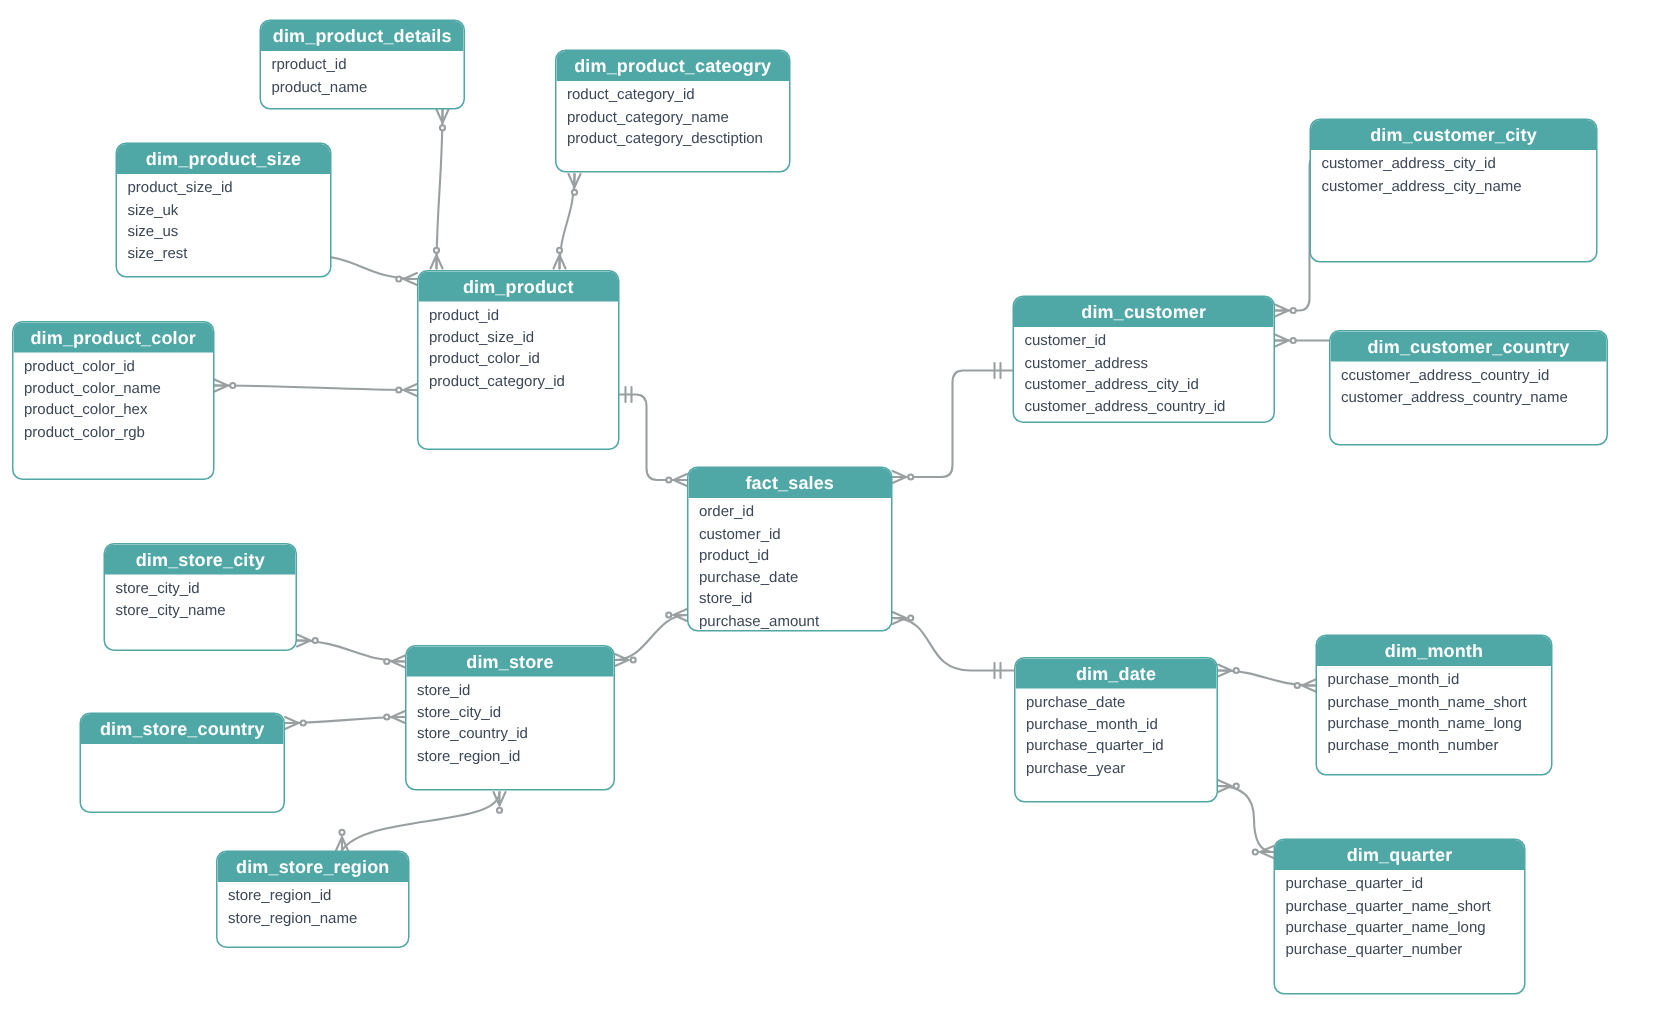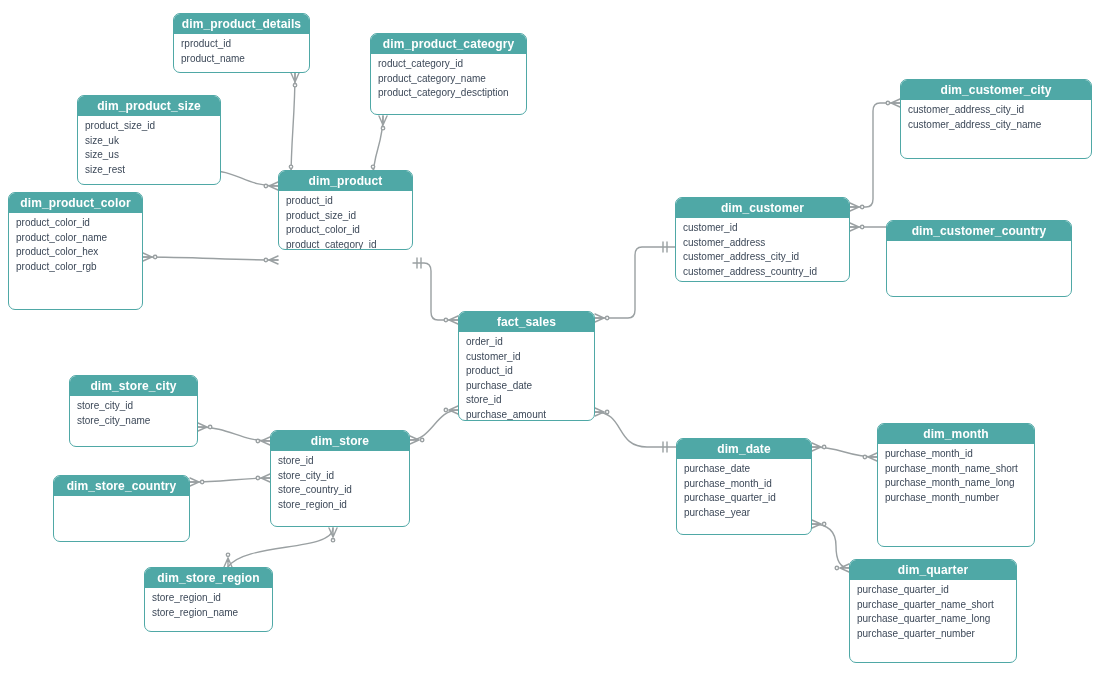--- a/index.html
+++ b/index.html
@@ -112,69 +112,73 @@
   </div>
   <div class="etable" style="left:77px;top:95px;width:144px;height:90px">
     <div class="et-head">dim_product_size</div>
     <div class="et-body">
         <div class="et-row">product_size_id</div>
         <div class="et-row">size_uk</div>
         <div class="et-row">size_us</div>
         <div class="et-row">size_rest</div>
       </div>
   </div>
-  <div class="etable" style="left:8px;top:192px;width:135px;height:118px">
+  <div class="etable" style="left:8px;top:214px;width:135px;height:106px">
     <div class="et-head">dim_product_color</div>
     <div class="et-body">
         <div class="et-row">product_color_id</div>
         <div class="et-row">product_color_name</div>
         <div class="et-row">product_color_hex</div>
         <div class="et-row">product_color_rgb</div>
       </div>
   </div>
-  <div class="etable" style="left:278px;top:170px;width:135px;height:80px">
+  <div class="etable" style="left:278px;top:180px;width:135px;height:120px">
     <div class="et-head">dim_product</div>
     <div class="et-body">
         <div class="et-row">product_id</div>
         <div class="et-row">product_size_id</div>
         <div class="et-row">product_color_id</div>
         <div class="et-row">product_category_id</div>
       </div>
   </div>
   <div class="etable" style="left:675px;top:197px;width:175px;height:85px">
     <div class="et-head">dim_customer</div>
     <div class="et-body">
         <div class="et-row">customer_id</div>
         <div class="et-row">customer_address</div>
         <div class="et-row">customer_address_city_id</div>
         <div class="et-row">customer_address_country_id</div>
       </div>
   </div>
-  <div class="etable" style="left:900px;top:79px;width:192px;height:80px">
+  <div class="etable" style="left:873px;top:79px;width:192px;height:96px">
     <div class="et-head">dim_customer_city</div>
     <div class="et-body">
         <div class="et-row">customer_address_city_id</div>
         <div class="et-row">customer_address_city_name</div>
       </div>
   </div>
   <div class="etable" style="left:886px;top:220px;width:186px;height:77px">
     <div class="et-head">dim_customer_country</div>
+    <div class="et-body">
+        <div class="et-row">ccustomer_address_country_id</div>
+        <div class="et-row">customer_address_country_name</div>
+      </div>
   </div>
   <div class="etable" style="left:458px;top:311px;width:137px;height:110px">
     <div class="et-head">fact_sales</div>
     <div class="et-body">
         <div class="et-row">order_id</div>
         <div class="et-row">customer_id</div>
         <div class="et-row">product_id</div>
         <div class="et-row">purchase_date</div>
         <div class="et-row">store_id</div>
         <div class="et-row">purchase_amount</div>
       </div>
   </div>
-  <div class="etable" style="left:69px;top:375px;width:129px;height:72px">
+  <div class="etable" style="left:69px;top:362px;width:129px;height:72px">
     <div class="et-head">dim_store_city</div>
     <div class="et-body">
         <div class="et-row">store_city_id</div>
         <div class="et-row">store_city_name</div>
       </div>
   </div>
   <div class="etable" style="left:270px;top:430px;width:140px;height:97px">
     <div class="et-head">dim_store</div>
     <div class="et-body">
         <div class="et-row">store_id</div>
@@ -195,21 +199,21 @@
   </div>
   <div class="etable" style="left:676px;top:438px;width:136px;height:97px">
     <div class="et-head">dim_date</div>
     <div class="et-body">
         <div class="et-row">purchase_date</div>
         <div class="et-row">purchase_month_id</div>
         <div class="et-row">purchase_quarter_id</div>
         <div class="et-row">purchase_year</div>
       </div>
   </div>
-  <div class="etable" style="left:877px;top:423px;width:158px;height:124px">
+  <div class="etable" style="left:877px;top:423px;width:158px;height:94px">
     <div class="et-head">dim_month</div>
     <div class="et-body">
         <div class="et-row">purchase_month_id</div>
         <div class="et-row">purchase_month_name_short</div>
         <div class="et-row">purchase_month_name_long</div>
         <div class="et-row">purchase_month_number</div>
       </div>
   </div>
   <div class="etable" style="left:849px;top:559px;width:168px;height:104px">
     <div class="et-head">dim_quarter</div>

